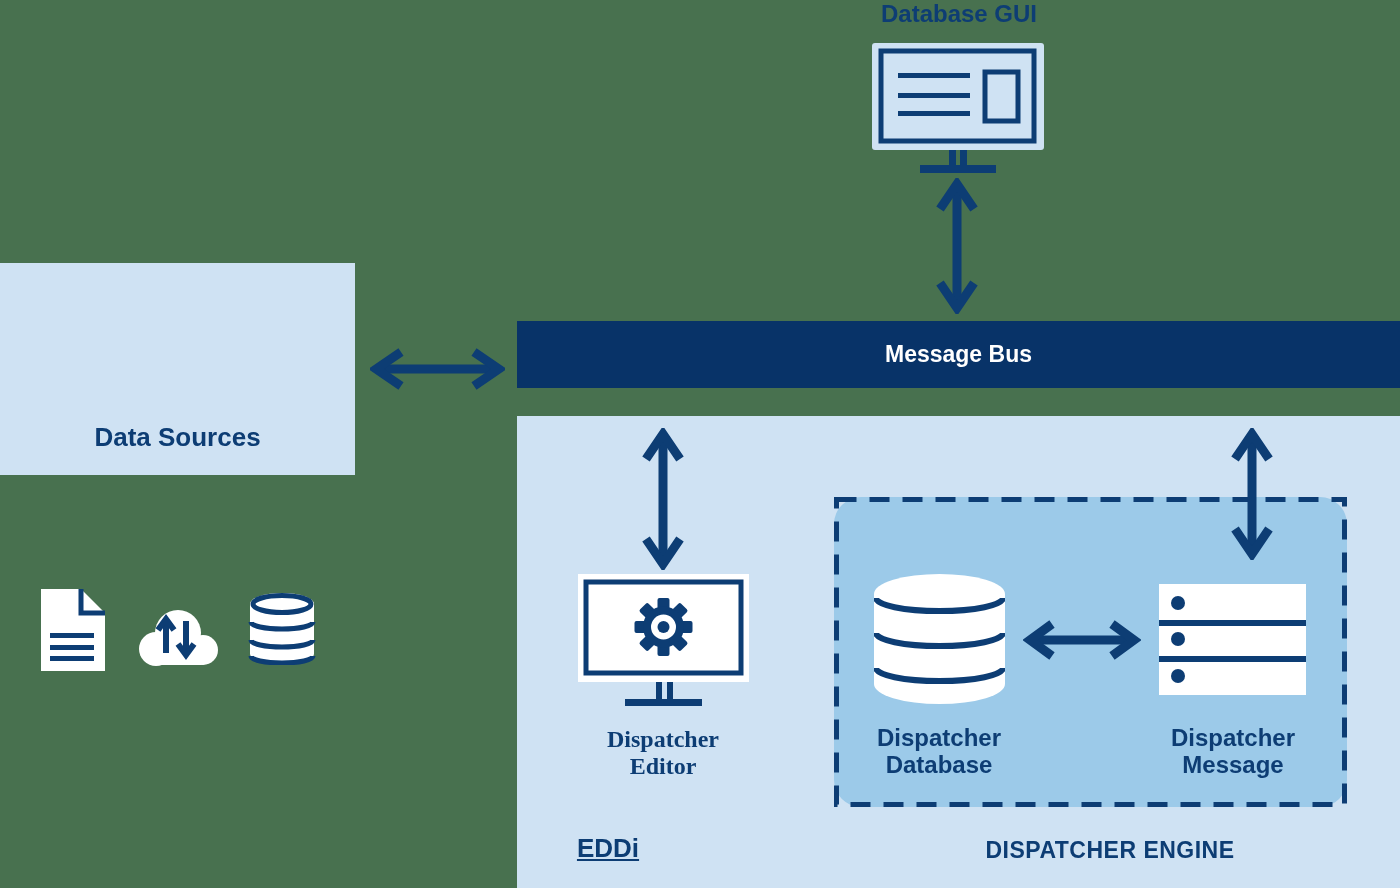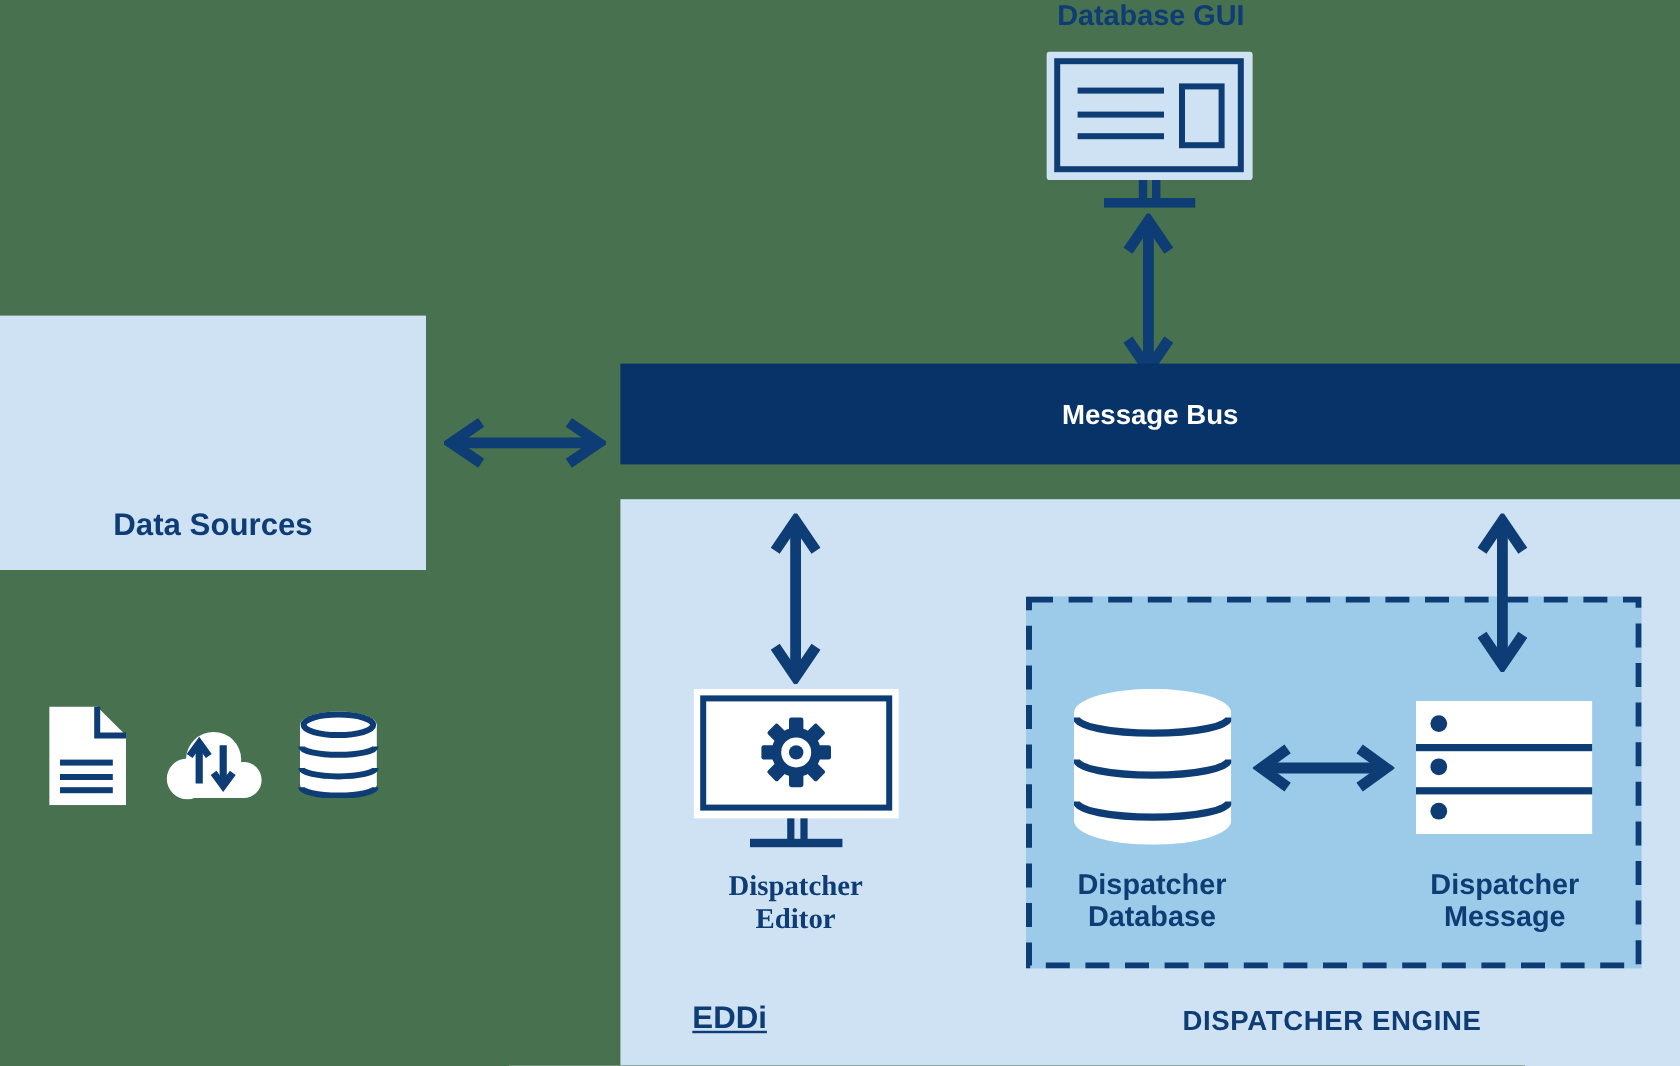--- a/index.html
+++ b/index.html
@@ -18,30 +18,30 @@
 
   
   .ds-box{left:0;top:263px;width:355px;height:212px;background:var(--lblue);}
   .ds-label{left:0;top:159px;width:100%;font-size:26px;}
 
   
   .og-title{left:857px;top:0px;width:204px;font-size:24px;}
   .og-monitor{left:872px;top:43px;}
 
   
-  .bus{left:517px;top:303px;width:883px;height:84px;background:var(--bar-navy);
+  .bus{left:517px;top:321px;width:883px;height:67px;background:var(--bar-navy);
        display:flex;align-items:center;justify-content:center;}
   .bus-label{color:var(--white);font-weight:700;font-size:23px;}
 
   
   .eddi{left:517px;top:416px;width:883px;height:472px;background:var(--lblue);}
   .eddi-label{left:31px;top:417px;width:120px;text-align:center;font-size:26px;text-decoration:underline;}
 
   
-  .engine{left:338px;top:81px;width:513px;height:310px;background:var(--mblue);}
+  .engine{left:317px;top:81px;width:513px;height:310px;background:var(--mblue);border-radius:27px;}
   .engine-border{left:0;top:0;}
   .engine-label{left:433px;top:421px;width:320px;font-size:23px;letter-spacing:0.5px;}
 
   .editor-monitor{left:61px;top:158px;}
   .editor-label{left:66px;top:310px;width:160px;font-size:24px;line-height:27px;font-family:Liberation Serif, serif;}
 
   .db-icon{left:40px;top:77px;}
   .db-label{left:10px;top:227px;width:190px;font-size:24px;line-height:27px;}
   .server-icon{left:325px;top:87px;}
   .server-label{left:304px;top:227px;width:190px;font-size:24px;line-height:27px;}

